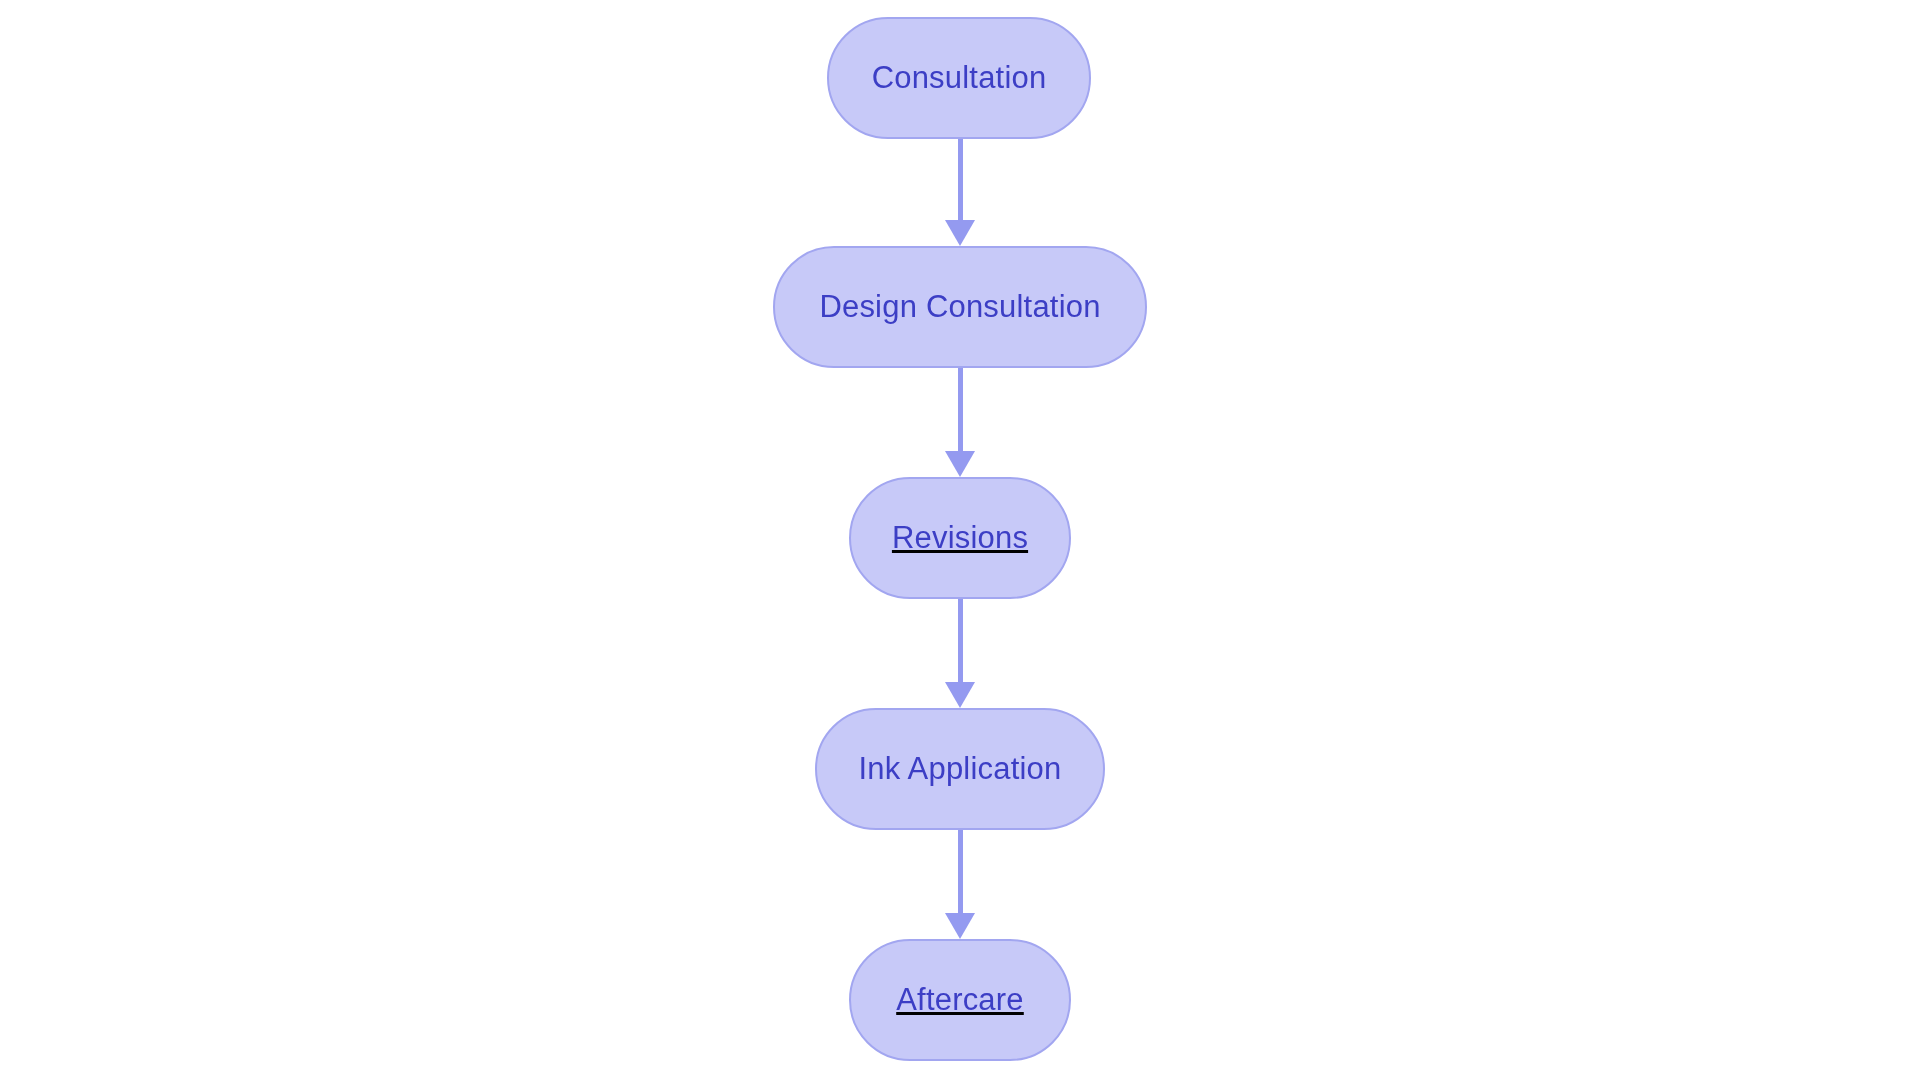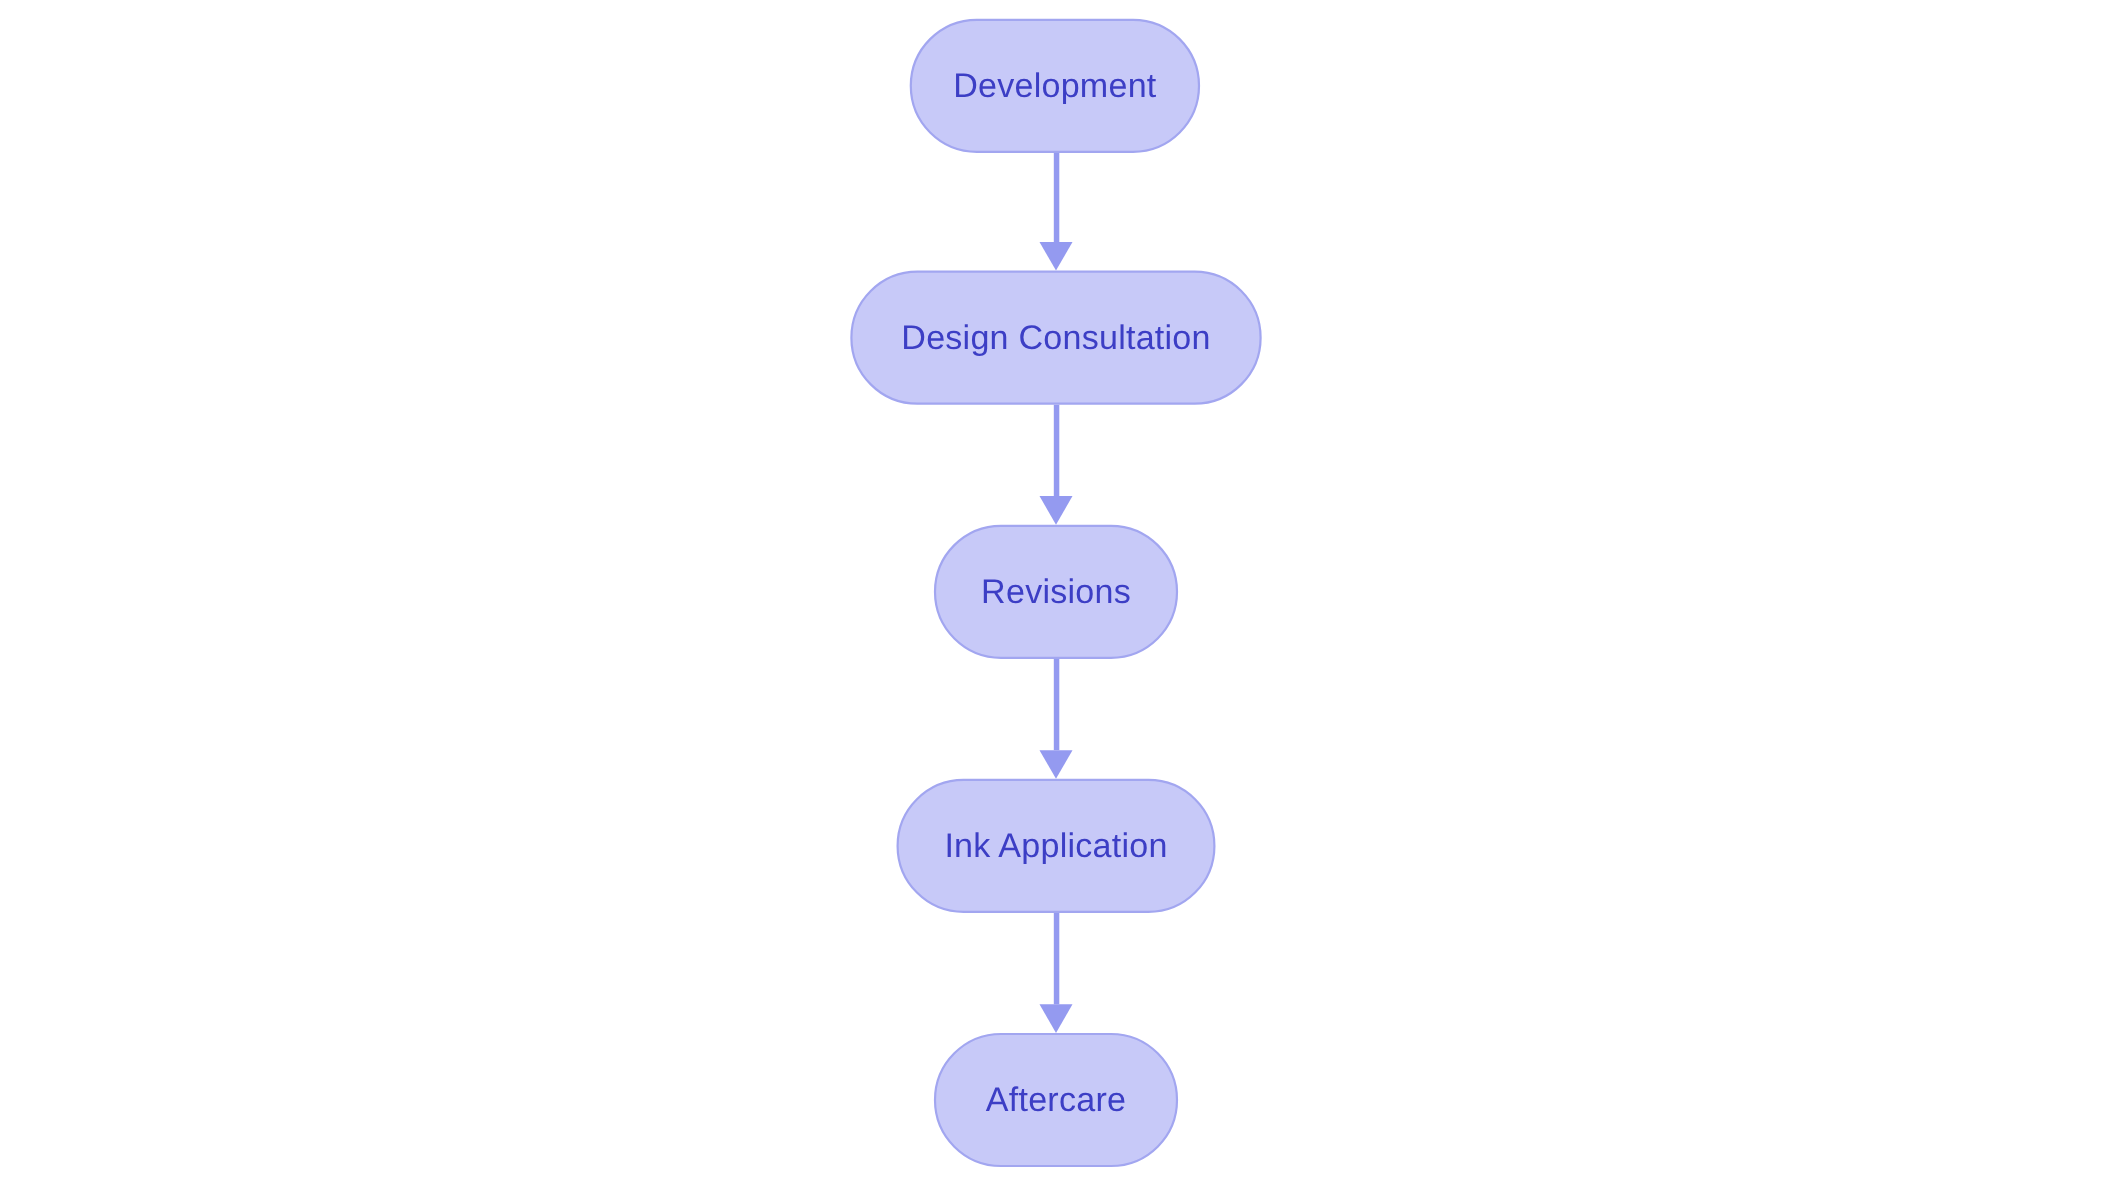--- a/index.html
+++ b/index.html
@@ -31,23 +31,23 @@
     border-radius: 61px;
   }
   .node-label {
     color: var(--text);
     font-size: 31px;
     letter-spacing: 0.2px;
     white-space: nowrap;
   }
   .node-1 { left: 827px; top: 17px;  width: 264px; }
   .node-2 { left: 773px; top: 246px; width: 374px; }
-  .node-3 { left: 849px; top: 477px; width: 222px; }
+  .node-3 { left: 849px; top: 477px; width: 222px; text-decoration: underline; }
   .node-4 { left: 815px; top: 708px; width: 290px; }
-  .node-5 { left: 849px; top: 939px; width: 222px; }
+  .node-5 { left: 849px; top: 939px; width: 222px; text-decoration: underline; }
 
   .arrow {
     position: absolute;
     left: 945px;
     width: 30px;
     display: flex;
     flex-direction: column;
     align-items: center;
   }
   .arrow-1 { top: 139px; height: 107px; }
@@ -65,21 +65,21 @@
     border-right: 15px solid transparent;
     border-top: 26px solid var(--arrow);
   }
 </style>
 </head>
 <body>
 
 <div class="canvas">
 
   <div class="node node-1">
-    <span class="node-label">Development</span>
+    <span class="node-label">Consultation</span>
   </div>
 
   <div class="arrow arrow-1">
     <div class="arrow-line"></div>
     <div class="arrow-head"></div>
   </div>
 
   <div class="node node-2">
     <span class="node-label">Design Consultation</span>
   </div>

